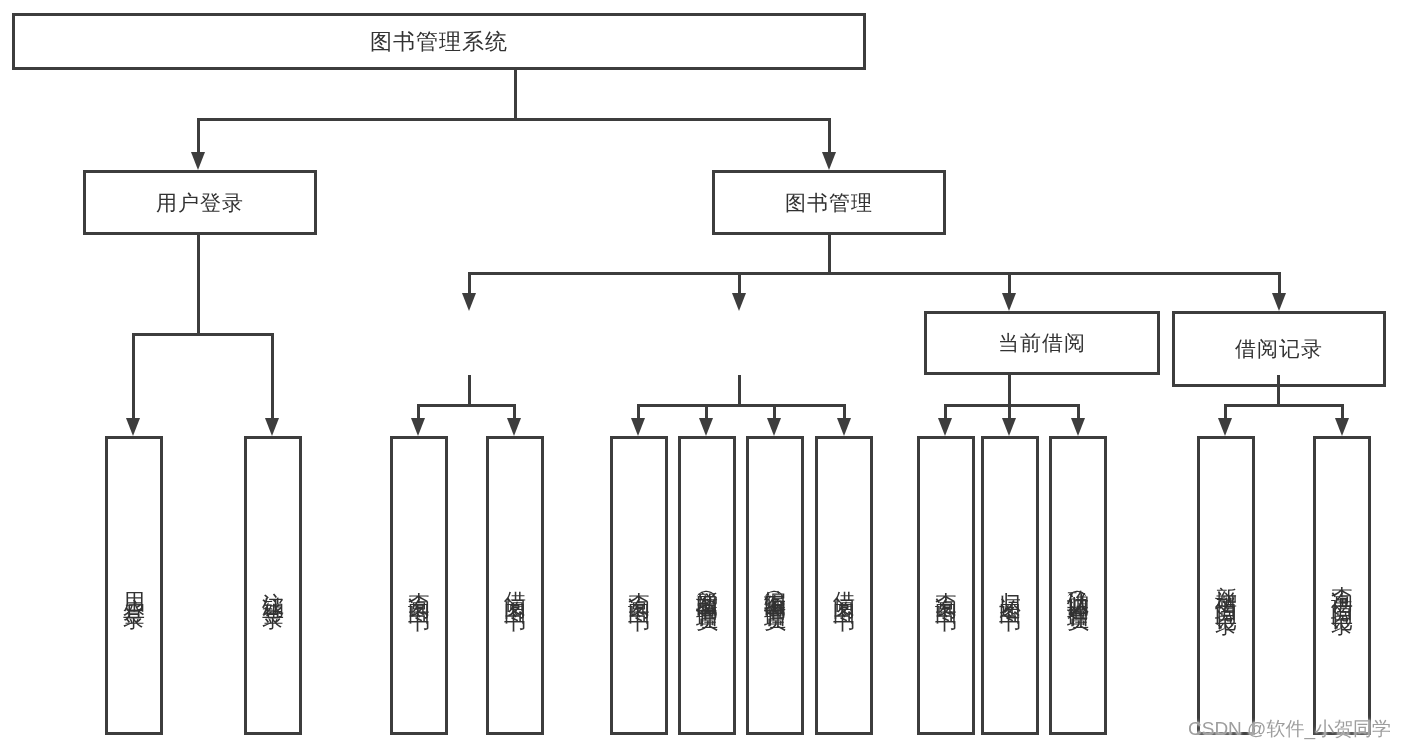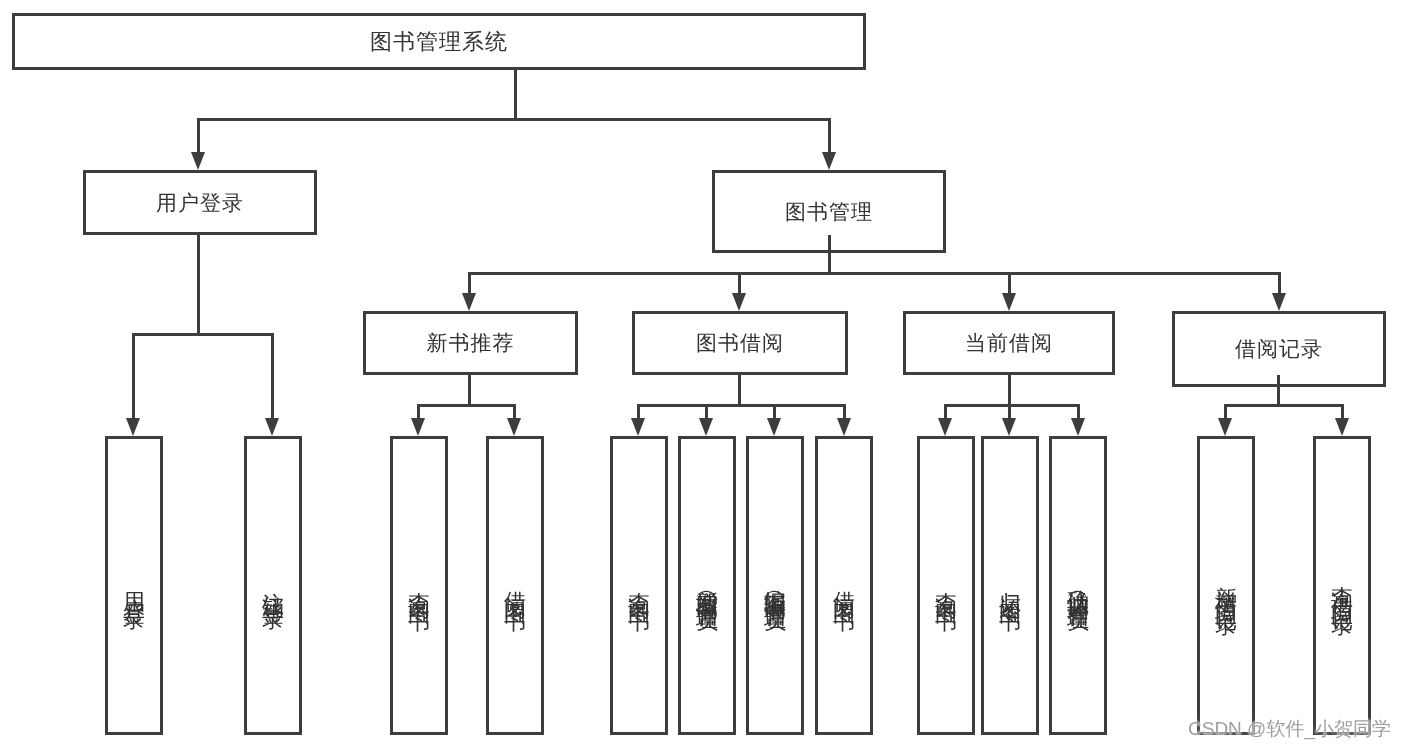--- a/index.html
+++ b/index.html
@@ -57,21 +57,21 @@
   <div class="line" style="left:514px;top:69px;width:3px;height:51px"></div>
   <div class="line" style="left:197px;top:118px;width:634px;height:3px"></div>
   <div class="line" style="left:197px;top:118px;width:3px;height:36px"></div>
   <div class="line" style="left:828px;top:118px;width:3px;height:36px"></div>
   <div class="arrow" style="left:191px;top:152px"></div>
   <div class="arrow" style="left:822px;top:152px"></div>
 
   <div class="box l2" style="left:83px;top:170px;width:234px;height:65px">
     <span>用户登录</span>
   </div>
-  <div class="box l2" style="left:712px;top:170px;width:234px;height:83px">
+  <div class="box l2" style="left:712px;top:170px;width:234px;height:65px">
     <span>图书管理</span>
   </div>
 
   <div class="line" style="left:197px;top:235px;width:3px;height:101px"></div>
   <div class="line" style="left:132px;top:333px;width:142px;height:3px"></div>
   <div class="line" style="left:132px;top:333px;width:3px;height:87px"></div>
   <div class="line" style="left:271px;top:333px;width:3px;height:87px"></div>
   <div class="arrow" style="left:126px;top:418px"></div>
   <div class="arrow" style="left:265px;top:418px"></div>
 
@@ -79,27 +79,21 @@
   <div class="line" style="left:468px;top:272px;width:813px;height:3px"></div>
   <div class="line" style="left:468px;top:272px;width:3px;height:24px"></div>
   <div class="line" style="left:738px;top:272px;width:3px;height:24px"></div>
   <div class="line" style="left:1008px;top:272px;width:3px;height:24px"></div>
   <div class="line" style="left:1278px;top:272px;width:3px;height:24px"></div>
   <div class="arrow" style="left:462px;top:293px"></div>
   <div class="arrow" style="left:732px;top:293px"></div>
   <div class="arrow" style="left:1002px;top:293px"></div>
   <div class="arrow" style="left:1272px;top:293px"></div>
 
-  <div class="box l3" style="left:363px;top:311px;width:215px;height:64px">
-    <span>新书推荐</span>
-  </div>
-  <div class="box l3" style="left:632px;top:311px;width:216px;height:64px">
-    <span>图书借阅</span>
-  </div>
-  <div class="box l3" style="left:903px;top:311px;width:212px;height:64px">
+  <div class="box l3" style="left:924px;top:311px;width:236px;height:64px">
     <span>当前借阅</span>
   </div>
   <div class="box l3" style="left:1172px;top:311px;width:214px;height:76px">
     <span>借阅记录</span>
   </div>
 
   <div class="line" style="left:468px;top:375px;width:3px;height:31px"></div>
   <div class="line" style="left:417px;top:404px;width:99px;height:3px"></div>
   <div class="line" style="left:417px;top:404px;width:3px;height:16px"></div>
   <div class="line" style="left:513px;top:404px;width:3px;height:16px"></div>

